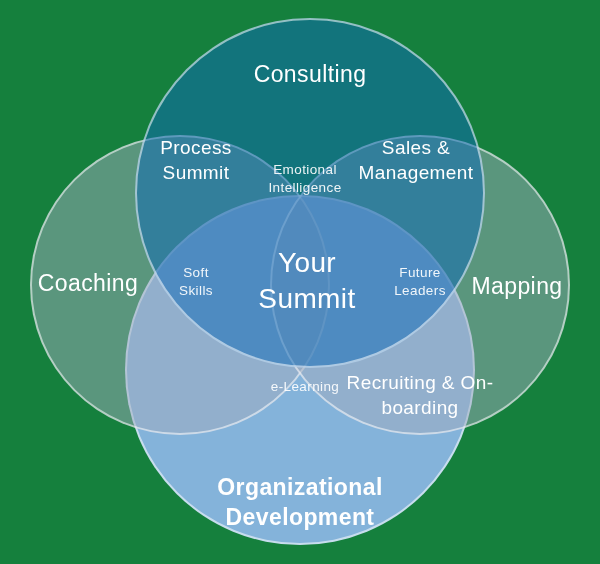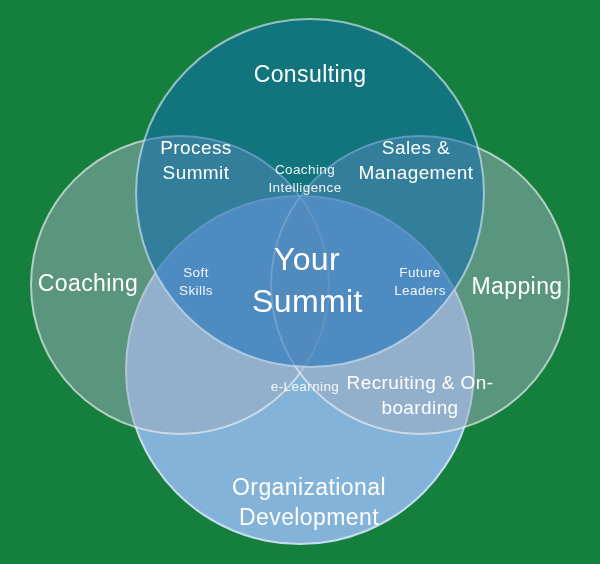--- a/index.html
+++ b/index.html
@@ -16,25 +16,25 @@
   .c-right {left:270px;top:135px;width:300px;height:300px;z-index:3;}
   .c-top   {left:135px;top:18px; width:350px;height:350px;z-index:4;}
   .lbl{
     position:absolute;transform:translate(-50%,-50%);
     text-align:center;color:#ffffff;z-index:10;line-height:1.3;
     letter-spacing:0.4px;white-space:normal;
   }
   .big{font-size:23px;}
   .med{font-size:19px;}
   .sml{font-size:13.5px;color:rgba(255,255,255,0.92);}
-  .summit{font-size:32px;}
+  .summit{font-size:28px;}
   .lbl-consulting{left:310px;top:75px;width:220px;}
   .lbl-coaching{left:88px;top:284px;width:160px;}
   .lbl-training{left:517px;top:287px;width:160px;}
-  .lbl-orgdev{left:309px;top:503px;width:250px;}
+  .lbl-orgdev{left:300px;top:503px;width:250px;font-weight:bold;}
   .lbl-process{left:196px;top:161px;width:120px;}
   .lbl-sales{left:416px;top:161px;width:150px;}
   .lbl-emotional{left:305px;top:179px;width:110px;}
   .lbl-soft{left:196px;top:282px;width:60px;}
   .lbl-summit{left:307px;top:281px;width:110px;}
   .lbl-future{left:420px;top:282px;width:80px;}
   .lbl-strategic{left:195px;top:396px;width:120px;}
   .lbl-elearning{left:305px;top:387px;width:130px;}
   .lbl-recruiting{left:420px;top:396px;width:175px;}
 </style>
@@ -56,21 +56,21 @@
   <div class="lbl big lbl-coaching">Coaching</div>
 
   <div class="lbl big lbl-training">Mapping</div>
 
   <div class="lbl big lbl-orgdev">Organizational Development</div>
 
   <div class="lbl med lbl-process">Process Summit</div>
 
   <div class="lbl med lbl-sales">Sales &amp; Management</div>
 
-  <div class="lbl sml lbl-emotional">Coaching Intelligence</div>
+  <div class="lbl sml lbl-emotional">Emotional Intelligence</div>
 
   <div class="lbl sml lbl-soft">Soft Skills</div>
 
   <div class="lbl summit lbl-summit">Your Summit</div>
 
   <div class="lbl sml lbl-future">Future Leaders</div>
 
 
   <div class="lbl sml lbl-elearning">e-Learning</div>
 

